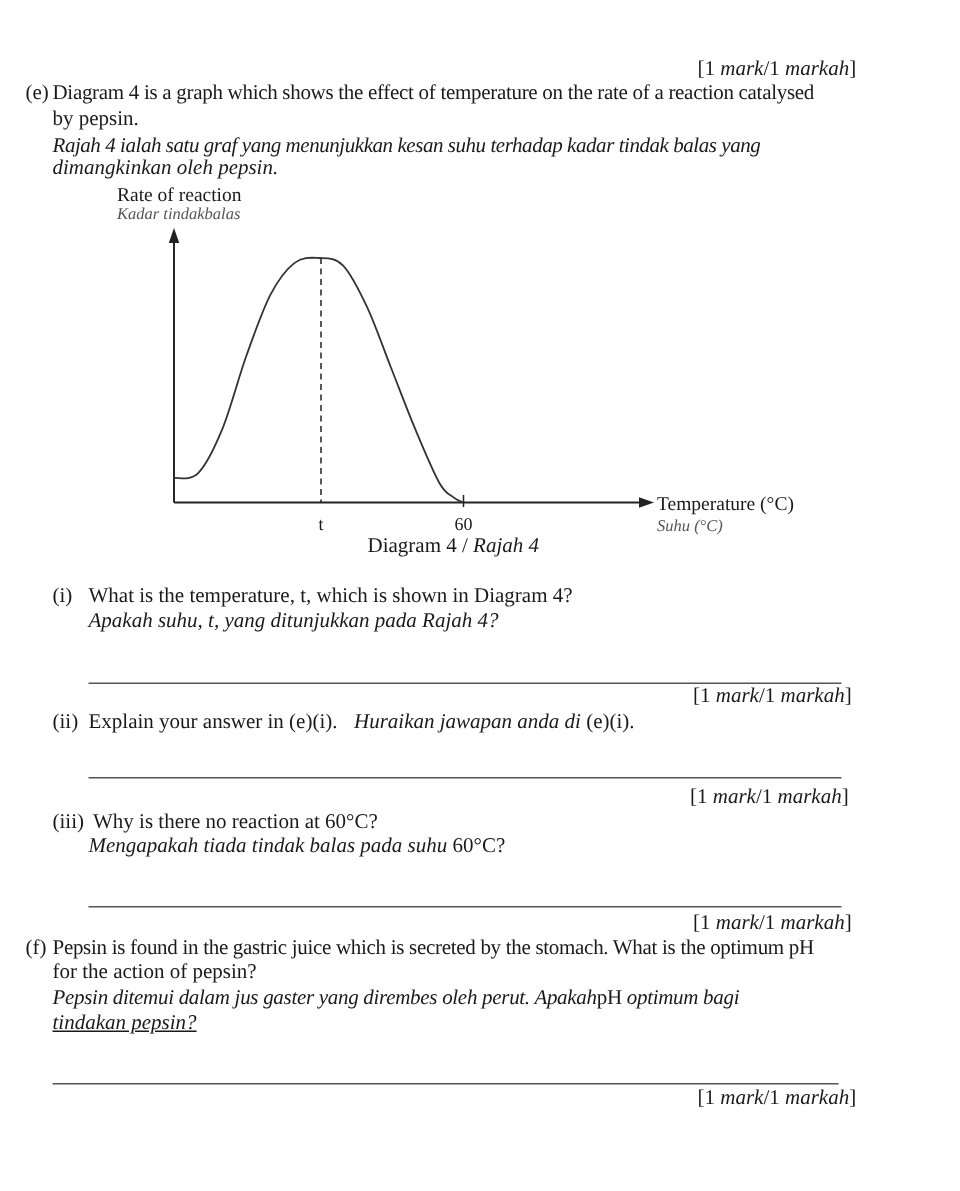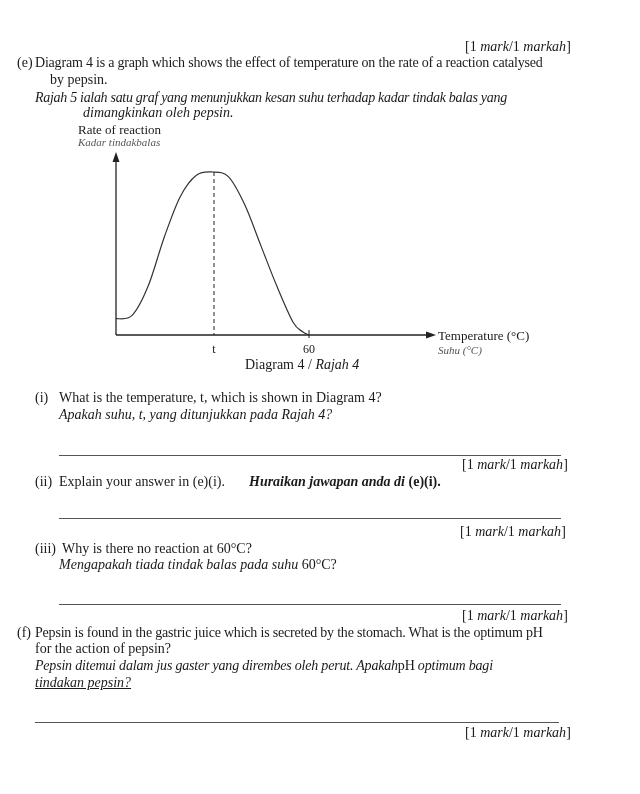--- a/index.html
+++ b/index.html
@@ -13,23 +13,23 @@
 </style>
 </head>
 <body>
 
 <div class="abs mark" style="left:465px; top:39px;">
   <span>[1 </span><span class="it">mark</span><span>/1 </span><span class="it">markah</span><span>]</span>
 </div>
 
 <div class="abs" style="left:17px; top:55px;">(e)</div>
 <div class="abs" style="left:35px; top:55px; letter-spacing:-0.2px;">Diagram 4 is a graph which shows the effect of temperature on the rate of a reaction catalysed</div>
-<div class="abs" style="left:35px; top:72px;margin-left:15px;">by pepsin.</div>
-<div class="abs it" style="left:35px; top:90px; letter-spacing:-0.3px;">Rajah 5 ialah satu graf yang menunjukkan kesan suhu terhadap kadar tindak balas yang</div>
-<div class="abs it" style="left:35px; top:105px;margin-left:48px;">dimangkinkan oleh pepsin.</div>
+<div class="abs" style="left:35px; top:72px;">by pepsin.</div>
+<div class="abs it" style="left:35px; top:90px; letter-spacing:-0.3px;">Rajah 4 ialah satu graf yang menunjukkan kesan suhu terhadap kadar tindak balas yang</div>
+<div class="abs it" style="left:35px; top:105px;">dimangkinkan oleh pepsin.</div>
 
 <svg width="640" height="240" style="position:absolute; left:0; top:120px;">
   <text x="78" y="14" font-size="13" fill="#1a1a1a">Rate of reaction</text>
   <text x="78" y="26" font-size="11" font-style="italic" fill="#555">Kadar tindakbalas</text>
   <line x1="116" y1="215" x2="116" y2="38" stroke="#222" stroke-width="1.3"></line>
   <polygon points="116,32 112.5,42 119.5,42" fill="#222"></polygon>
   <line x1="116" y1="215" x2="428" y2="215" stroke="#222" stroke-width="1.3"></line>
   <polygon points="436,215 426,211.5 426,218.5" fill="#222"></polygon>
   <line x1="309" y1="210" x2="309" y2="218" stroke="#222" stroke-width="1"></line>
   <path id="curve" d="M116,198.7 C118.68055555555556,198.15666666666667 126.72222222222223,200.87333333333333 132.08333333333334,195.44 C137.44444444444446,190.00666666666666 142.80555555555554,179.14 148.16666666666666,166.1 C153.52777777777777,153.06 158.88888888888889,132.14166666666665 164.25,117.2 C169.61111111111111,102.25833333333334 174.9722222222222,86.77333333333335 180.33333333333331,76.45000000000002 C185.69444444444443,66.12666666666668 191.05555555555557,59.334999999999994 196.41666666666669,55.25999999999999 C201.7777777777778,51.18499999999999 207.13888888888889,51.72833333333333 212.5,52 C217.86111111111111,52.27166666666667 223.22222222222223,51.456666666666685 228.58333333333334,56.890000000000015 C233.94444444444446,62.323333333333345 239.30555555555554,73.19 244.66666666666666,84.6 C250.02777777777777,96.00999999999999 255.38888888888889,111.76666666666667 260.75,125.35 C266.11111111111114,138.93333333333334 271.4722222222223,153.33166666666665 276.83333333333337,166.1 C282.19444444444446,178.86833333333334 288.62777777777774,194.35333333333335 292.91666666666663,201.96 C297.2055555555555,209.56666666666666 299.8861111111111,209.56666666666666 302.56666666666666,211.74 C305.2472222222222,213.91333333333336 307.9277777777778,214.45666666666668 309,215" fill="none" stroke="#333" stroke-width="1.2"></path>
@@ -47,21 +47,21 @@
 <div class="abs" style="left:35px; top:390px;">(i)</div>
 <div class="abs" style="left:59px; top:390px;">What is the temperature, t, which is shown in Diagram 4?</div>
 <div class="abs it" style="left:59px; top:407px;">Apakah suhu, t, yang ditunjukkan pada Rajah 4?</div>
 <div class="line" style="left:59px; width:502px; top:455px;"></div>
 <div class="abs mark" style="left:462px; top:457px;">
   <span>[1 </span><span class="it">mark</span><span>/1 </span><span class="it">markah</span><span>]</span>
 </div>
 
 <div class="abs" style="left:35px; top:474px;">(ii)</div>
 <div class="abs" style="left:59px; top:474px;">Explain your answer in (e)(i).</div>
-<div class="abs" style="left:249px; top:474px;font-weight:bold;">
+<div class="abs" style="left:236px; top:474px;">
   <span class="it">Huraikan jawapan anda di</span><span> (e)(i).</span>
 </div>
 <div class="line" style="left:59px; width:502px; top:518px;"></div>
 <div class="abs mark" style="left:460px; top:524px;">
   <span>[1 </span><span class="it">mark</span><span>/1 </span><span class="it">markah</span><span>]</span>
 </div>
 
 <div class="abs" style="left:35px; top:541px;">(iii)</div>
 <div class="abs" style="left:62px; top:541px;text-align:right;">Why is there no reaction at 60°C?</div>
 <div class="abs" style="left:59px; top:557px;">

